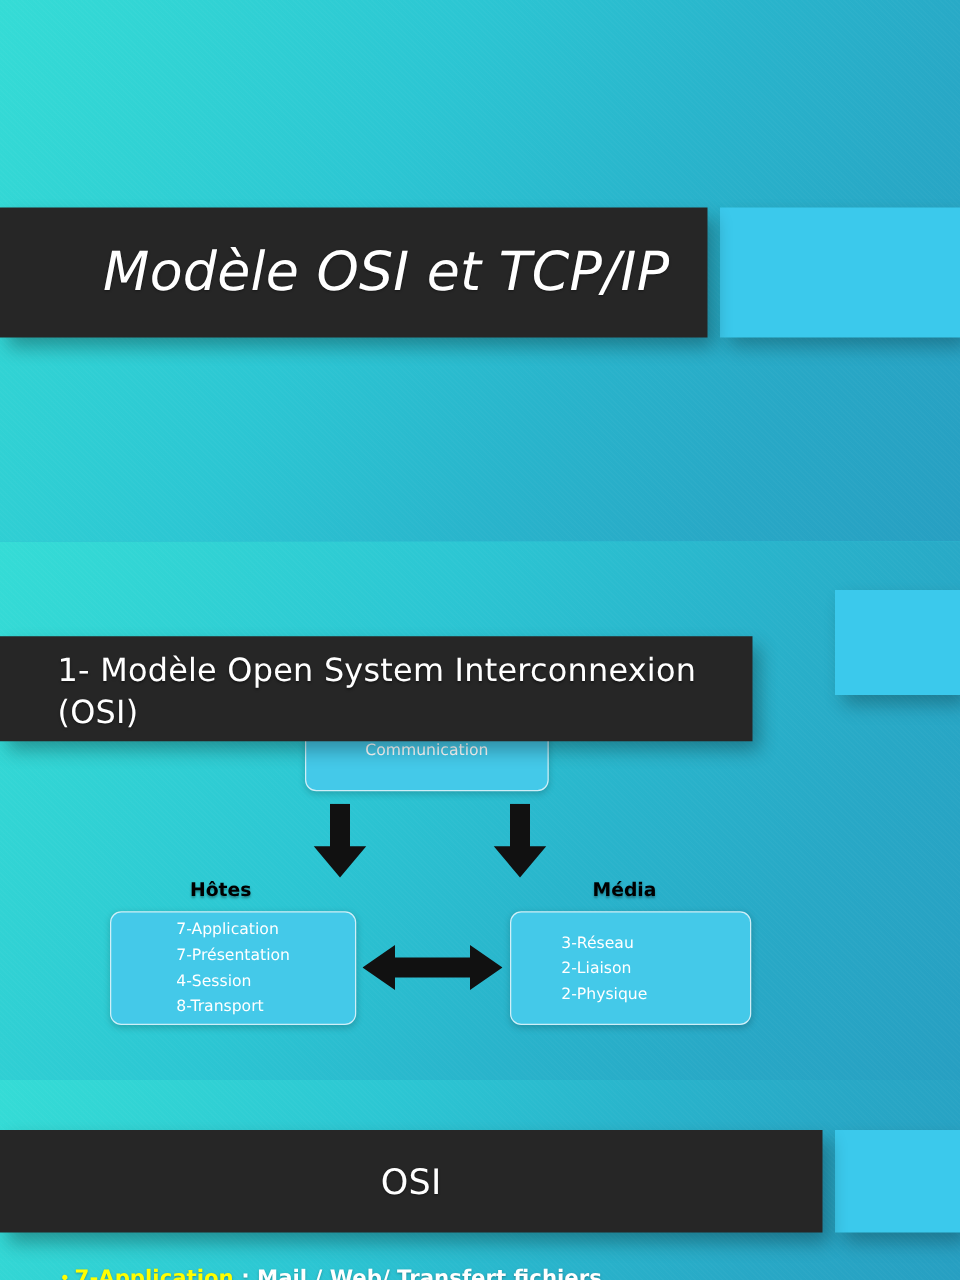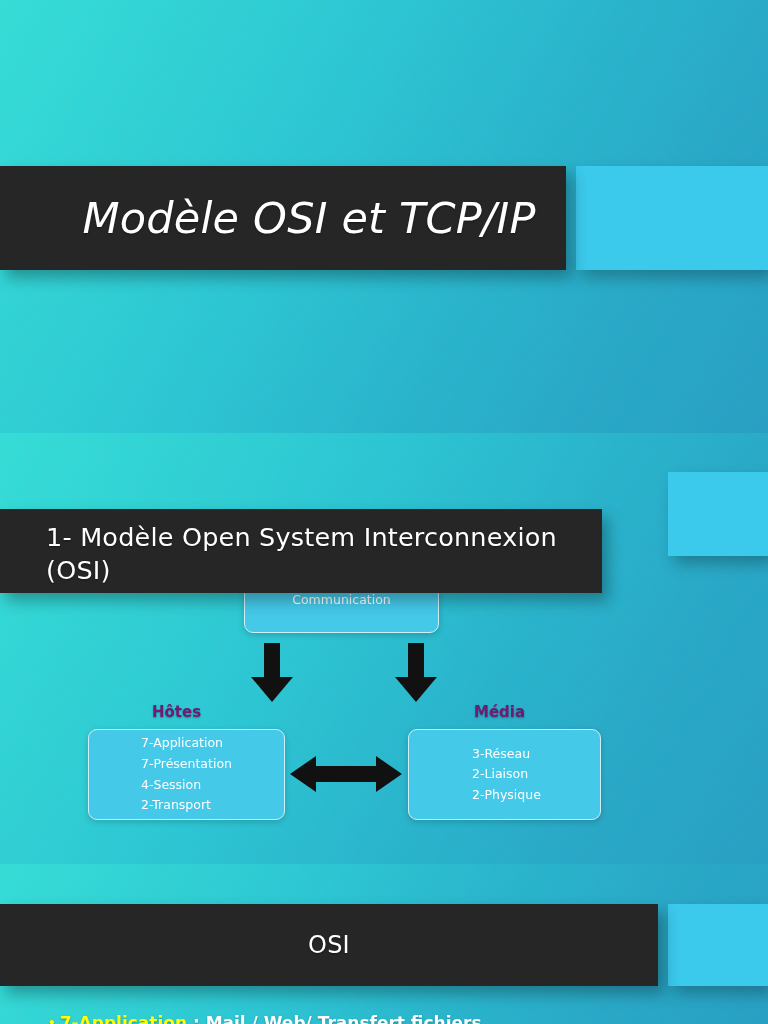--- a/index.html
+++ b/index.html
@@ -85,43 +85,43 @@
   #node-communication {
     left:244px; top:14px; width:195px; height:66px;
     font-size:13px;
   }
   #node-hotes {
     left:88px; top:176px; width:197px; height:91px;
     align-items:flex-start; padding-left:52px; justify-content:center;
   }
   #node-media {
     left:408px; top:176px; width:193px; height:91px;
-    align-items:flex-start; padding-left:63px; justify-content:center;
+    align-items:flex-start; padding-left:40px; justify-content:center;
   }
   .layer-line { font-size:12.5px; line-height:20.6px; white-space:nowrap; }
 
   .group-label {
     position:absolute;
-    color:#701a75;
+    color:#000000;
     font-size:15px;
     font-weight:bold;
     text-shadow:0 1px 2px rgba(0,0,0,.35);
   }
   #label-hotes { left:152px; top:150px; }
   #label-media { left:474px; top:150px; }
 
   
   .arrow { position:absolute; }
   #arrow-down-left  { left:250px; top:90px;  width:44px; height:60px; }
   #arrow-down-right { left:394px; top:90px;  width:44px; height:60px; }
   #arrow-bidir      { left:290px; top:198px; width:112px; height:46px; }
 
   
   #banner3 { left:0; top:40px; width:658px; height:82px; justify-content:center; }
-  #banner3 .banner-text { font-size:24px; }
+  #banner3 .banner-text { font-size:28px; }
   #accent3 { left:668px; top:40px; width:100px; height:82px; }
 
   .bullet-line {
     position:absolute; left:48px; top:137px;
     font-size:17px; font-weight:bold;
     color:#FFFF00;
     white-space:nowrap;
     text-shadow:0 1px 2px rgba(0,0,0,.3);
     margin-top:12px;
   }
@@ -165,21 +165,21 @@
         <polygon points="14,0 30,0 30,34 43,34 22,59 1,34 14,34" fill="#111111"></polygon>
       </svg>
 
       <span class="group-label" id="label-hotes">Hôtes</span>
       <span class="group-label" id="label-media">Média</span>
 
       <div class="node" id="node-hotes">
         <span class="layer-line">7-Application</span>
         <span class="layer-line">7-Présentation</span>
         <span class="layer-line">4-Session</span>
-        <span class="layer-line">2-Transport</span>
+        <span class="layer-line">8-Transport</span>
       </div>
 
       <div class="node" id="node-media">
         <span class="layer-line">3-Réseau</span>
         <span class="layer-line">2-Liaison</span>
         <span class="layer-line">2-Physique</span>
       </div>
 
       <svg class="arrow" id="arrow-bidir" viewBox="0 0 112 46">
         <polygon points="0,23 26,5 26,15 86,15 86,5 112,23 86,41 86,31 26,31 26,41" fill="#111111"></polygon>

